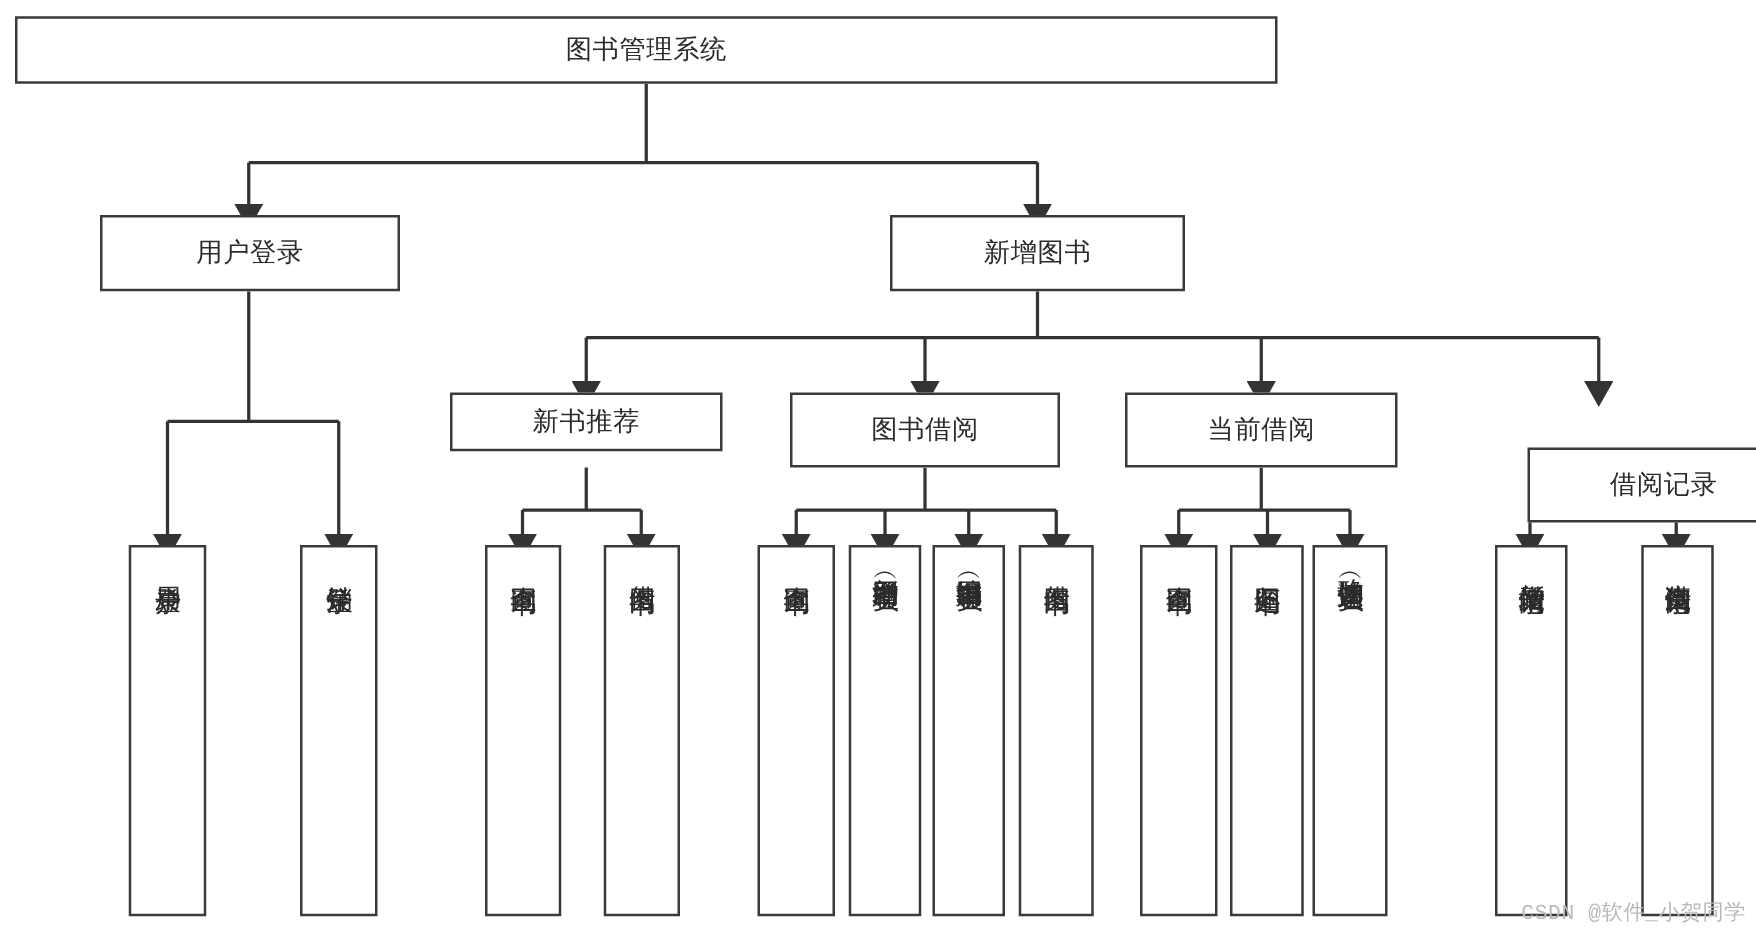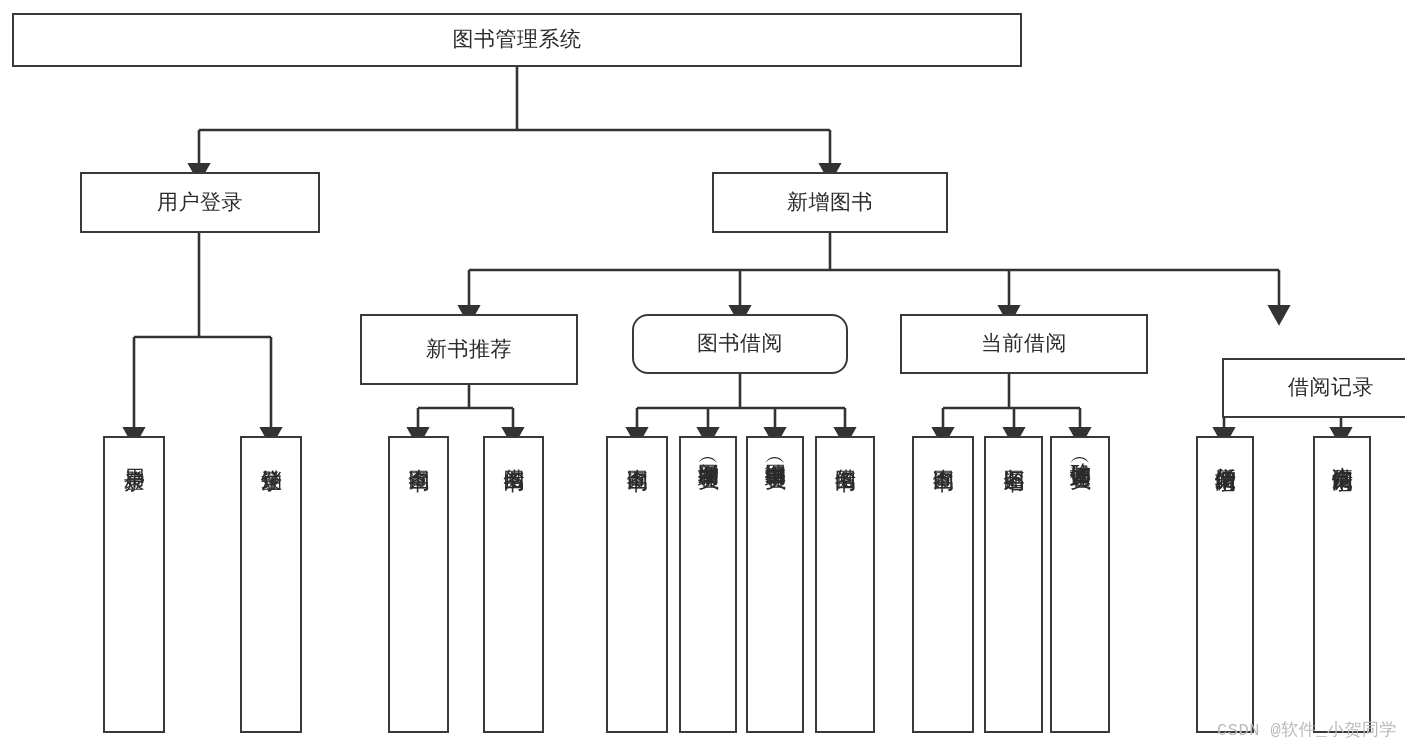--- a/index.html
+++ b/index.html
@@ -128,29 +128,29 @@
   </div>
 
   <div class="node horiz" style="left:80px; top:172px; width:240px; height:61px;">
     <span class="node-label">用户登录</span>
   </div>
 
   <div class="node horiz" style="left:712px; top:172px; width:236px; height:61px;">
     <span class="node-label">新增图书</span>
   </div>
 
-  <div class="node horiz" style="left:360px; top:314px; width:218px; height:71px;">
+  <div class="node horiz" style="left:360px; top:314px; width:218px; height:47px;">
     <span class="node-label">新书推荐</span>
   </div>
 
-  <div class="node horiz" style="left:632px; top:314px; width:216px; height:60px;border-radius:16px;">
+  <div class="node horiz" style="left:632px; top:314px; width:216px; height:60px;">
     <span class="node-label">图书借阅</span>
   </div>
 
-  <div class="node horiz" style="left:900px; top:314px; width:248px; height:60px;">
+  <div class="node horiz" style="left:900px; top:314px; width:218px; height:60px;">
     <span class="node-label">当前借阅</span>
   </div>
 
   <div class="node horiz" style="left:1222px; top:314px; width:218px; height:60px;margin-top:44px;">
     <span class="node-label">借阅记录</span>
   </div>
 
   <div class="node vert" style="left:103px; top:436px; width:62px; height:297px;">
     <span class="node-label">用户登录</span>
   </div>

